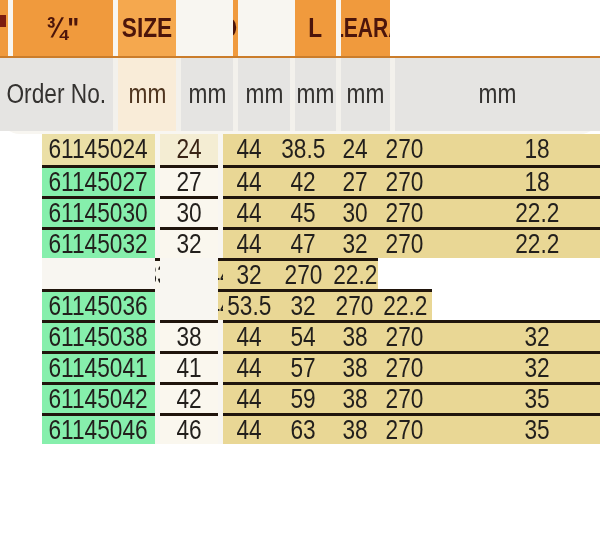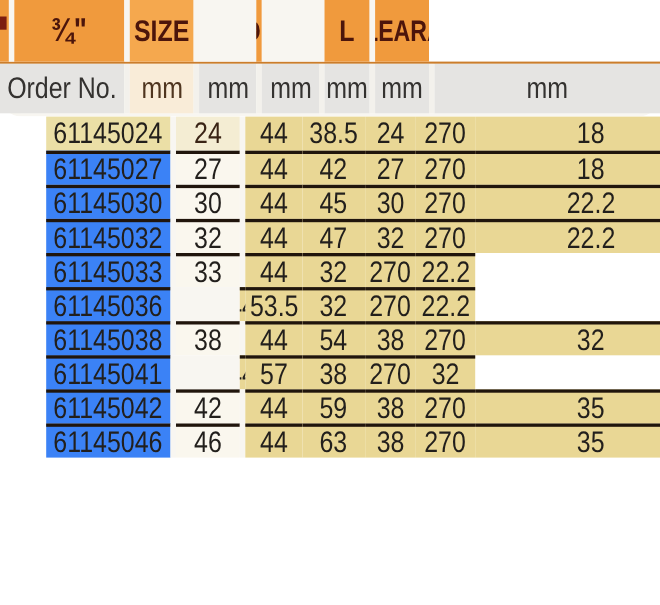--- a/index.html
+++ b/index.html
@@ -38,21 +38,21 @@
   }
   .header-row .c-frac { font-size: 30px; }
   .header-row .c-size-h { background: #f5a84e; }
   .header-row .c-hole-h .t { transform: scaleX(0.78); }
   .gap { background: #f8f6f1; }
 
   
   .units-row {
     display: grid;
     grid-template-columns: 113px 5px 58px 5px 52px 5px 52px 5px 41px 5px 49px 5px 205px;
-    height: 48px;
+    height: 76px;
     border-bottom: 3px solid #f8f6f1;
     border-radius: 20px;
   }
   .units-row .cell {
     background: #e5e4e2;
     color: #343230;
     font-size: 27px;
   }
   .units-row .c-size-u { background: #f9ecd8; color: #4f351f; }
   .units-row .gap { background: #f3f1ec; }
@@ -62,21 +62,21 @@
     display: grid;
     grid-template-columns: 113px 5px 58px 5px 52px 57px 46px 54px 210px;
     height: 31px;
     padding-left: 42px;
   }
   .row .cell {
     font-size: 27px;
     color: #221f1c;
     background: #e9d795;
   }
-  .row .c-order { background: #3b82f6; }
+  .row .c-order { background: #86efac; }
   .row .c-size  { background: #faf7ee; }
   .row.first .c-order { background: #ebdfa6; }
   .row.first .c-size  { background: #f4edd3; color: #3a2415; }
   .row + .row .cell { border-top: 3px solid #20150c; }
 </style>
 </head>
 <body>
 
 <div class="page">
 
@@ -233,23 +233,20 @@
       <span class="t">32</span>
     </div>
     <div class="cell">
       <span class="t">270</span>
     </div>
     <div class="cell">
       <span class="t">22.2</span>
     </div>
   </div>
       <div class="row">
-    <div class="cell c-order">
-      <span class="t">61145033</span>
-    </div>
     <div class="gap"></div>
     <div class="cell c-size">
       <span class="t">33</span>
     </div>
     <div class="gap"></div>
     <div class="cell">
       <span class="t">44</span>
     </div>
     <div class="cell">
       <span class="t">32</span>
@@ -306,20 +303,23 @@
     </div>
     <div class="cell">
       <span class="t">32</span>
     </div>
   </div>
       <div class="row">
     <div class="cell c-order">
       <span class="t">61145041</span>
     </div>
     <div class="gap"></div>
+    <div class="cell c-size">
+      <span class="t">41</span>
+    </div>
     <div class="gap"></div>
     <div class="cell">
       <span class="t">44</span>
     </div>
     <div class="cell">
       <span class="t">57</span>
     </div>
     <div class="cell">
       <span class="t">38</span>
     </div>

